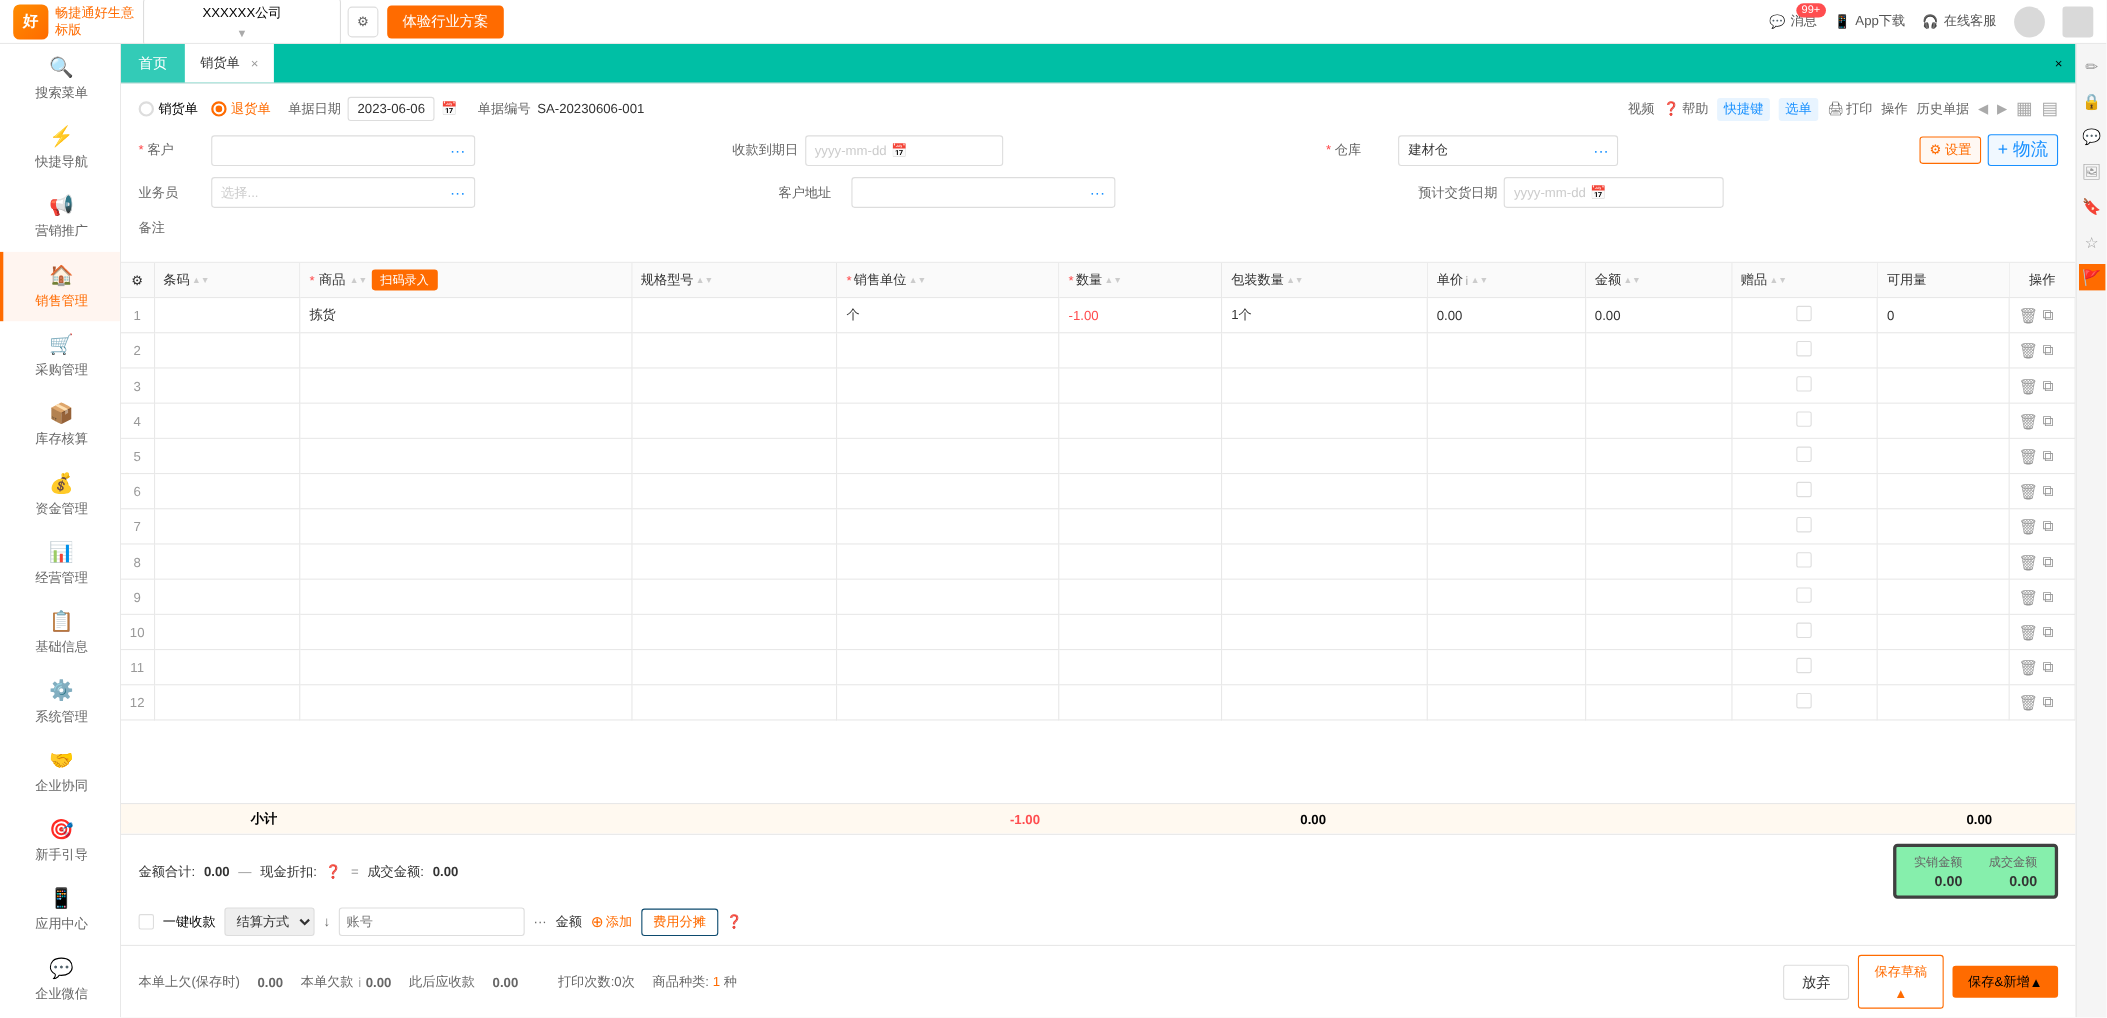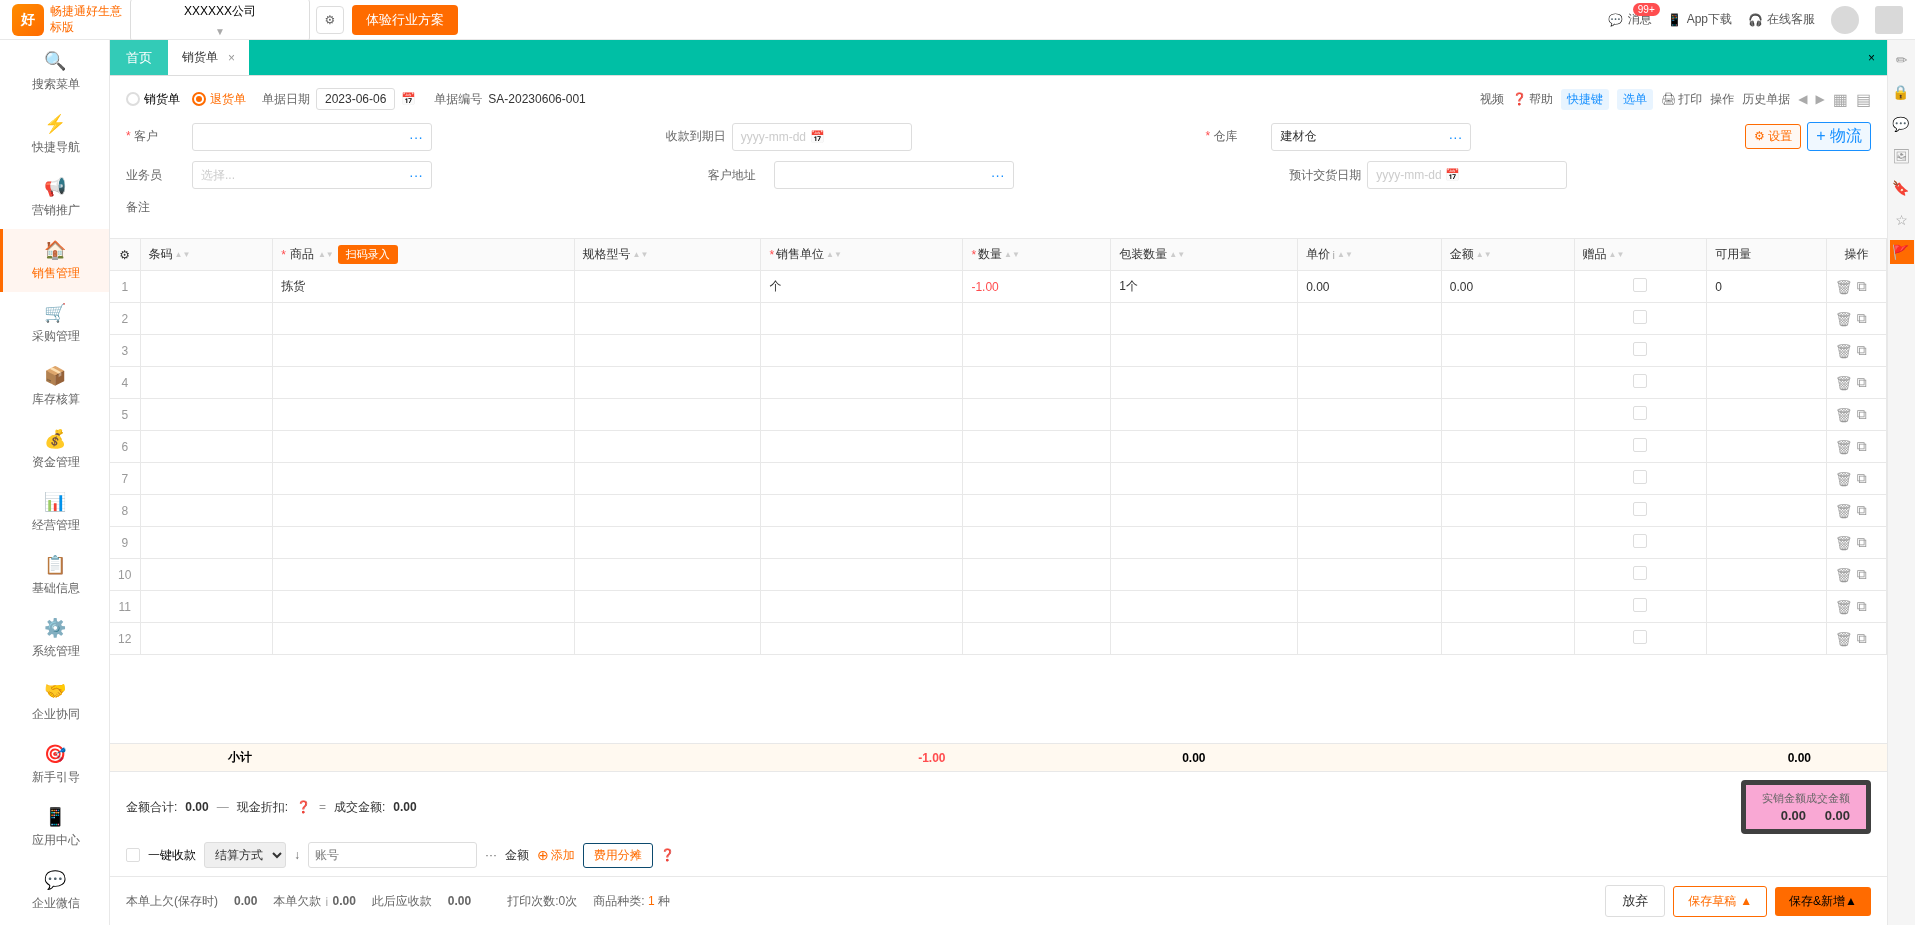--- a/index.html
+++ b/index.html
@@ -89,21 +89,21 @@
     .select-input { border: 1px solid #ddd; border-radius: 3px; padding: 3px 6px; min-width: 80px; height: 26px; font-size: 12px; cursor: pointer; color: #333; }
     .text-input { border: 1px solid #ddd; border-radius: 3px; padding: 3px 6px; min-width: 80px; height: 26px; font-size: 12px; color: #999; }
     .add-btn { color: #ff6b00; cursor: pointer; display: flex; align-items: center; gap: 2px; }
     .expense-btn { border: 1px solid #0c4a6e; color: #ff6b00; background: #fff; border-radius: 3px; padding: 3px 10px; cursor: pointer; }
     .help-icon { color: #aaa; cursor: pointer; }
 
     .bottom-bar { background: #fff; border-top: 1px solid #e8e8e8; padding: 8px 16px; display: flex; align-items: center; font-size: 12px; flex-shrink: 0; }
     .bottom-info { display: flex; align-items: center; gap: 16px; color: #666; }
     .bottom-actions { margin-left: auto; display: flex; align-items: center; gap: 8px; }
     .btn-discard { border: 1px solid #ddd; background: #fff; color: #333; border-radius: 3px; padding: 6px 16px; cursor: pointer; font-size: 13px; }
-    .btn-save-draft { border: 1px solid #ff6b00; background: #fff; color: #ff6b00; border-radius: 3px; padding: 6px 14px; cursor: pointer; font-size: 13px; display: flex; align-items: center; gap: 4px; }
+    .btn-save-draft { border: 1px solid #ff6b00; background: #fff; color: #ff6b00; border-radius: 3px; padding: 6px 14px; cursor: pointer; font-size: 13px; display: flex; align-items: center; gap: 4px; flex-direction: column; }
     .btn-save-new { background: #ff6b00; color: #000000; border: none; border-radius: 3px; padding: 6px 14px; cursor: pointer; font-size: 13px; display: flex; align-items: center; gap: 0; text-align: center; }
     .product-count { color: #ff6b00; cursor: pointer; }
 
     
     .right-panel { width: 28px; background: #f5f5f5; border-left: 1px solid #e8e8e8; display: flex; flex-direction: column; align-items: center; padding: 8px 0; gap: 8px; }
     .rp-item { width: 24px; height: 24px; display: flex; align-items: center; justify-content: center; cursor: pointer; color: #999; font-size: 14px; border-radius: 4px; }
     .rp-item.active { background: #ff6b00; color: white; }
     .tab-bar { background: #00bfa5; }
     .tab-home-teal { padding: 0 16px; height: 100%; display: flex; align-items: center; background: rgba(255,255,255,0.2); cursor: pointer; color: #fff; font-size: 13px; }
     .tab-active-teal { background: #fff; height: 100%; display: flex; align-items: center; padding: 0 14px; gap: 6px; color: #333; font-size: 13px; cursor: pointer; }
@@ -645,21 +645,21 @@
         <div class="total-row">
           <span class="total-label">金额合计:</span>
           <span class="total-value">0.00</span>
           <span class="dash">—</span>
           <span class="total-label">现金折扣:</span>
           <span class="question-icon">❓</span>
           <span class="equals">=</span>
           <span class="total-label">成交金额:</span>
           <span class="total-value">0.00</span>
 
-          <div style="margin-left:auto;background:#f9a8d4;border:5px solid #404040;border-radius:4px;padding:6px 16px;display:flex;">
+          <div style="margin-left:auto;background:#86efac;border:3px solid #404040;border-radius:4px;padding:6px 16px;display:flex;gap:24px;">
             <div style="display:flex;flex-direction:column;align-items:flex-end;gap:2px;">
               <span style="color:#666;font-size:11px;">实销金额</span>
               <span style="color:#333;font-weight:bold;font-size:13px;">0.00</span>
             </div>
             <div style="display:flex;flex-direction:column;align-items:flex-end;gap:2px;">
               <span style="color:#666;font-size:11px;">成交金额</span>
               <span style="color:#333;font-weight:bold;font-size:13px;">0.00</span>
             </div>
           </div>
         </div>

